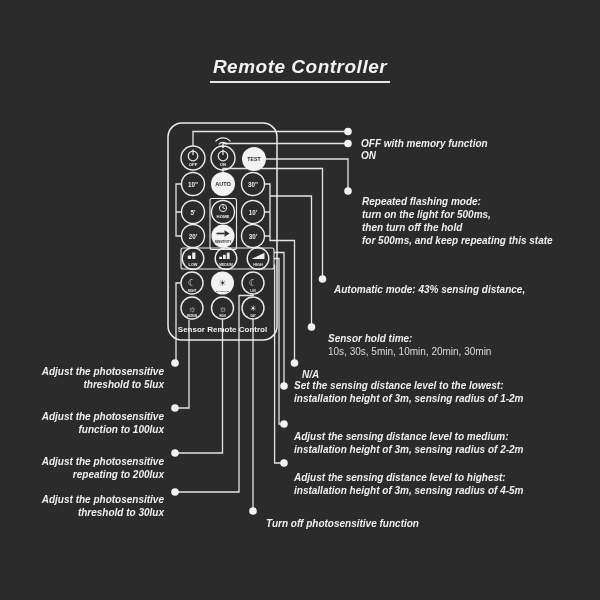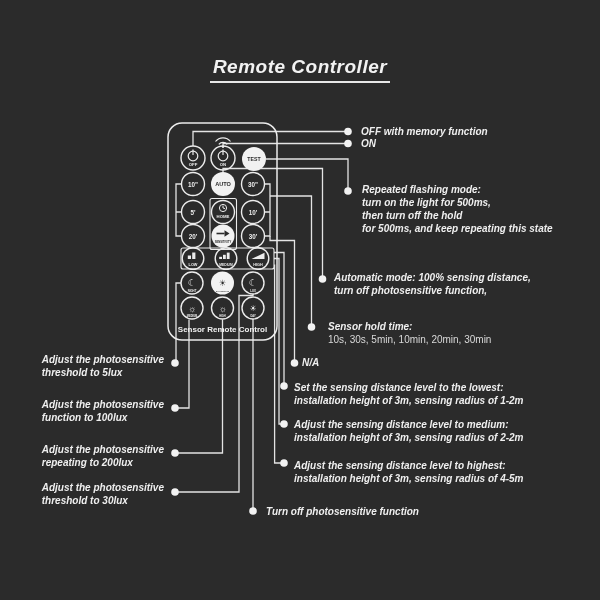--- a/index.html
+++ b/index.html
@@ -4,22 +4,22 @@
 <style>
   html,body{margin:0;padding:0;background:#2b2b2b;}
   .canvas{position:relative;width:600px;height:544px;background:#2b2b2b;overflow:hidden;
           font-family:"Liberation Sans",sans-serif;}
   .title-wrap{position:absolute;left:0;top:56px;width:600px;text-align:center;}
   .title-wrap span{display:inline-block;color:#f2f2f2;font-size:19px;font-weight:bold;
           font-style:italic;border-bottom:2px solid #e8e8e8;padding:0 3px 3px 3px;
           letter-spacing:0.5px;}
   svg.layer{position:absolute;left:0;top:0;}
   .ann{position:absolute;color:#efefef;font-size:10px;font-weight:bold;font-style:italic;
-       line-height:13px;white-space:nowrap;}
-  .ann.leftcol{line-height:12.5px;}
+       line-height:13px;white-space:nowrap;margin-top:12px;}
+  .ann.leftcol{text-align:right;line-height:12.5px;}
   .ann .plain{font-weight:normal;font-style:normal;color:#d9d9d9;}
 </style>
 </head>
 <body>
 
 <div class="canvas">
 
   <div class="title-wrap">
     <span>Remote Controller</span>
   </div>
@@ -207,31 +207,30 @@
   <div class="ann" style="left:361px;top:137px">
     <div>ON</div>
   </div>
   <div class="ann" style="left:362px;top:183px">
     <div>Repeated flashing mode:</div>
     <div>turn on the light for 500ms,</div>
     <div>then turn off the hold</div>
     <div>for 500ms, and keep repeating this state</div>
   </div>
   <div class="ann" style="left:334px;top:271px">
-    <div>Automatic mode: 100% sensing distance,</div>
-    <div>turn off photosensitive function,</div>
+    <div>Automatic mode: 43% sensing distance,</div>
   </div>
   <div class="ann" style="left:328px;top:320px">
     <div>Sensor hold time:</div>
     <div class="plain">10s, 30s, 5min, 10min, 20min, 30min</div>
   </div>
   <div class="ann" style="left:302px;top:356px">
     <div>N/A</div>
   </div>
-  <div class="ann" style="left:294px;top:381px">
+  <div class="ann" style="left:294px;top:367px">
     <div>Set the sensing distance level to the lowest:</div>
     <div>installation height of 3m, sensing radius of 1-2m</div>
   </div>
   <div class="ann" style="left:294px;top:418px">
     <div>Adjust the sensing distance level to medium:</div>
     <div>installation height of 3m, sensing radius of 2-2m</div>
   </div>
   <div class="ann" style="left:294px;top:459px">
     <div>Adjust the sensing distance level to highest:</div>
     <div>installation height of 3m, sensing radius of 4-5m</div>

